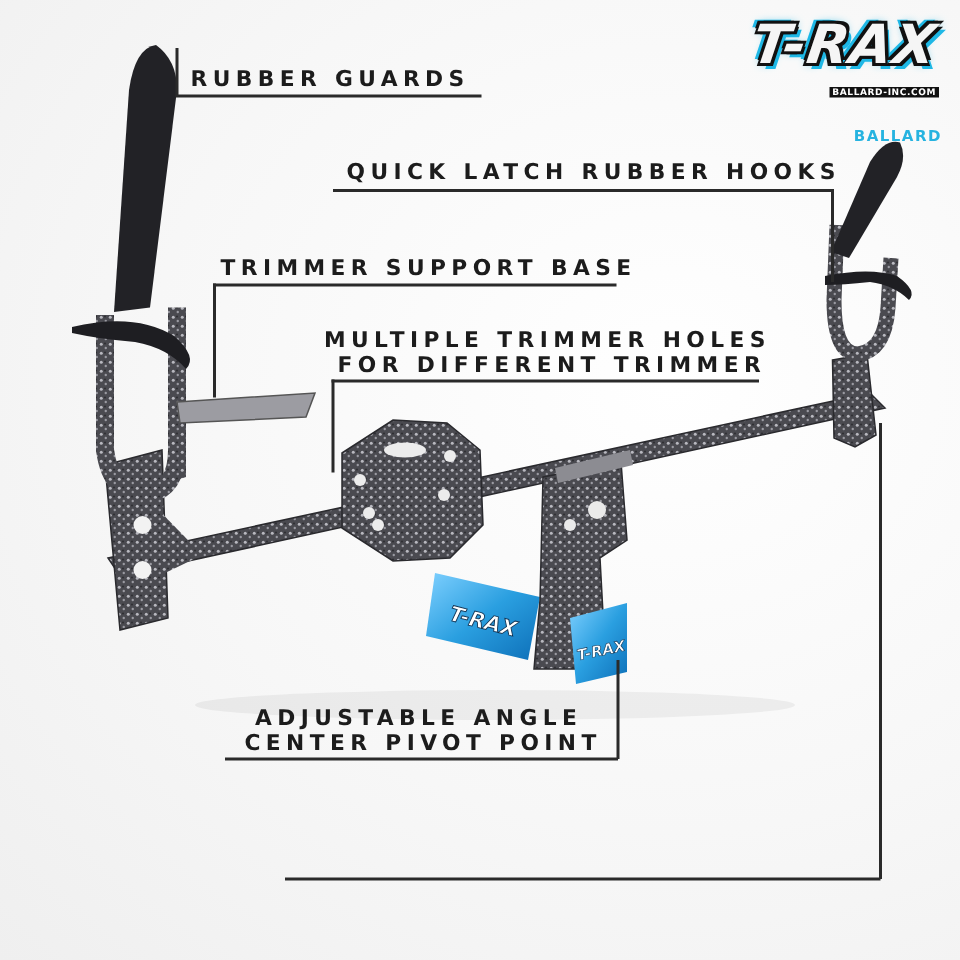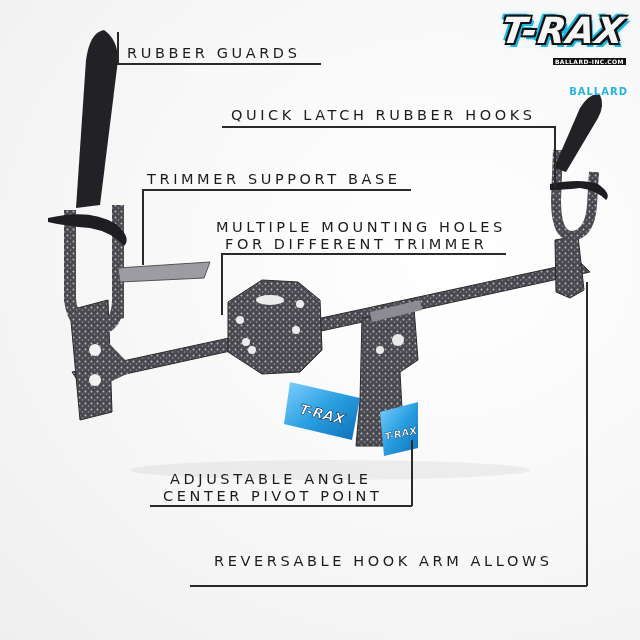--- a/index.html
+++ b/index.html
@@ -4,21 +4,21 @@
   <style>
     html, body { margin: 0; padding: 0; }
     body {
       width: 640px; height: 640px; overflow: hidden; position: relative;
       background: radial-gradient(ellipse at 70% 40%, #ffffff 0%, #f7f7f7 55%, #efefef 100%);
       font-family: "DejaVu Sans", sans-serif;
     }
     .stage { position: absolute; left: 0; top: 0; width: 640px; height: 640px; }
     .label {
       position: absolute; color: #1c1c1c; font-size: 14.5px; letter-spacing: 3.6px;
-      font-family: "DejaVu Sans", sans-serif; font-weight: normal; white-space: nowrap;
+      font-family: "DejaVu Sans", sans-serif; font-weight: bold; white-space: nowrap;
       line-height: 17px; text-align: center;
     }
     .line { position: absolute; background: #2a2a2a; }
     .logo {
       position: absolute; left: 492px; top: 4px; width: 142px; height: 68px;
     }
     .logo-text {
       position: absolute; left: 10px; top: 6px; font-family: "DejaVu Sans", sans-serif;
       font-weight: bold; font-style: italic; font-size: 36px; color: #f5f5f5; letter-spacing: 1px;
       text-shadow: 2px 2px 0 #111, -2px -2px 0 #111, 2px -2px 0 #111, -2px 2px 0 #111,
@@ -110,27 +110,26 @@
   <div class="label" style="left:127px;top:45px;">RUBBER GUARDS</div>
 
   <div class="label" style="left:231px;top:107px;">QUICK LATCH RUBBER HOOKS</div>
   <div class="line" style="left:222px;top:126px;width:333px;height:1.5px;"></div>
   <div class="line" style="left:554px;top:126px;width:1.5px;height:62px;"></div>
 
   <div class="label" style="left:147px;top:171px;">TRIMMER SUPPORT BASE</div>
   <div class="line" style="left:142px;top:189px;width:269px;height:1.5px;"></div>
   <div class="line" style="left:142px;top:189px;width:1.5px;height:76px;"></div>
 
-  <div class="label" style="left:216px;top:219px;">MULTIPLE MOUNTING HOLES</div>
+  <div class="label" style="left:216px;top:219px;">MULTIPLE TRIMMER HOLES</div>
   <div class="label" style="left:225px;top:236px;">FOR DIFFERENT TRIMMER</div>
   <div class="line" style="left:221px;top:253px;width:285px;height:1.5px;"></div>
   <div class="line" style="left:221px;top:253px;width:1.5px;height:62px;"></div>
 
   <div class="label" style="left:163px;top:488px;">CENTER PIVOT POINT</div>
   <div class="label" style="left:170px;top:471px;">ADJUSTABLE ANGLE</div>
   <div class="line" style="left:150px;top:505px;width:262px;height:1.5px;"></div>
   <div class="line" style="left:411px;top:440px;width:1.5px;height:66px;"></div>
 
-  <div class="label" style="left:214px;top:553px;">REVERSABLE HOOK ARM ALLOWS</div>
   <div class="line" style="left:190px;top:585px;width:397px;height:1.5px;"></div>
   <div class="line" style="left:586px;top:282px;width:1.5px;height:304px;"></div>
 
 </div>
 
 </body></html>

